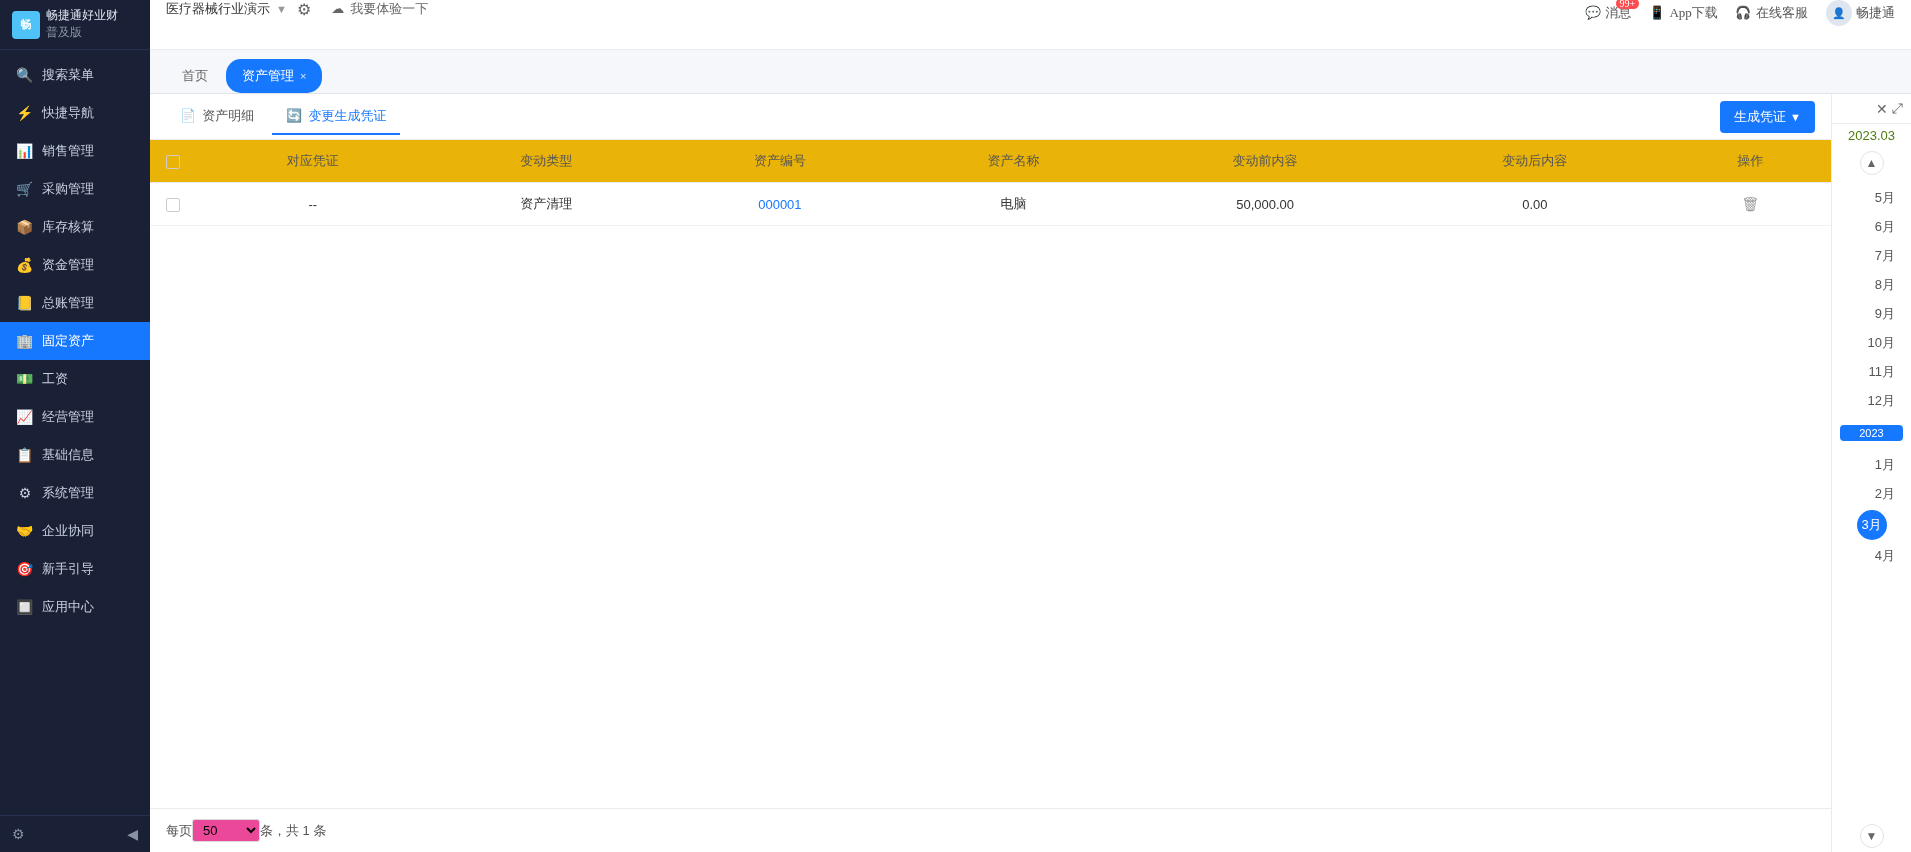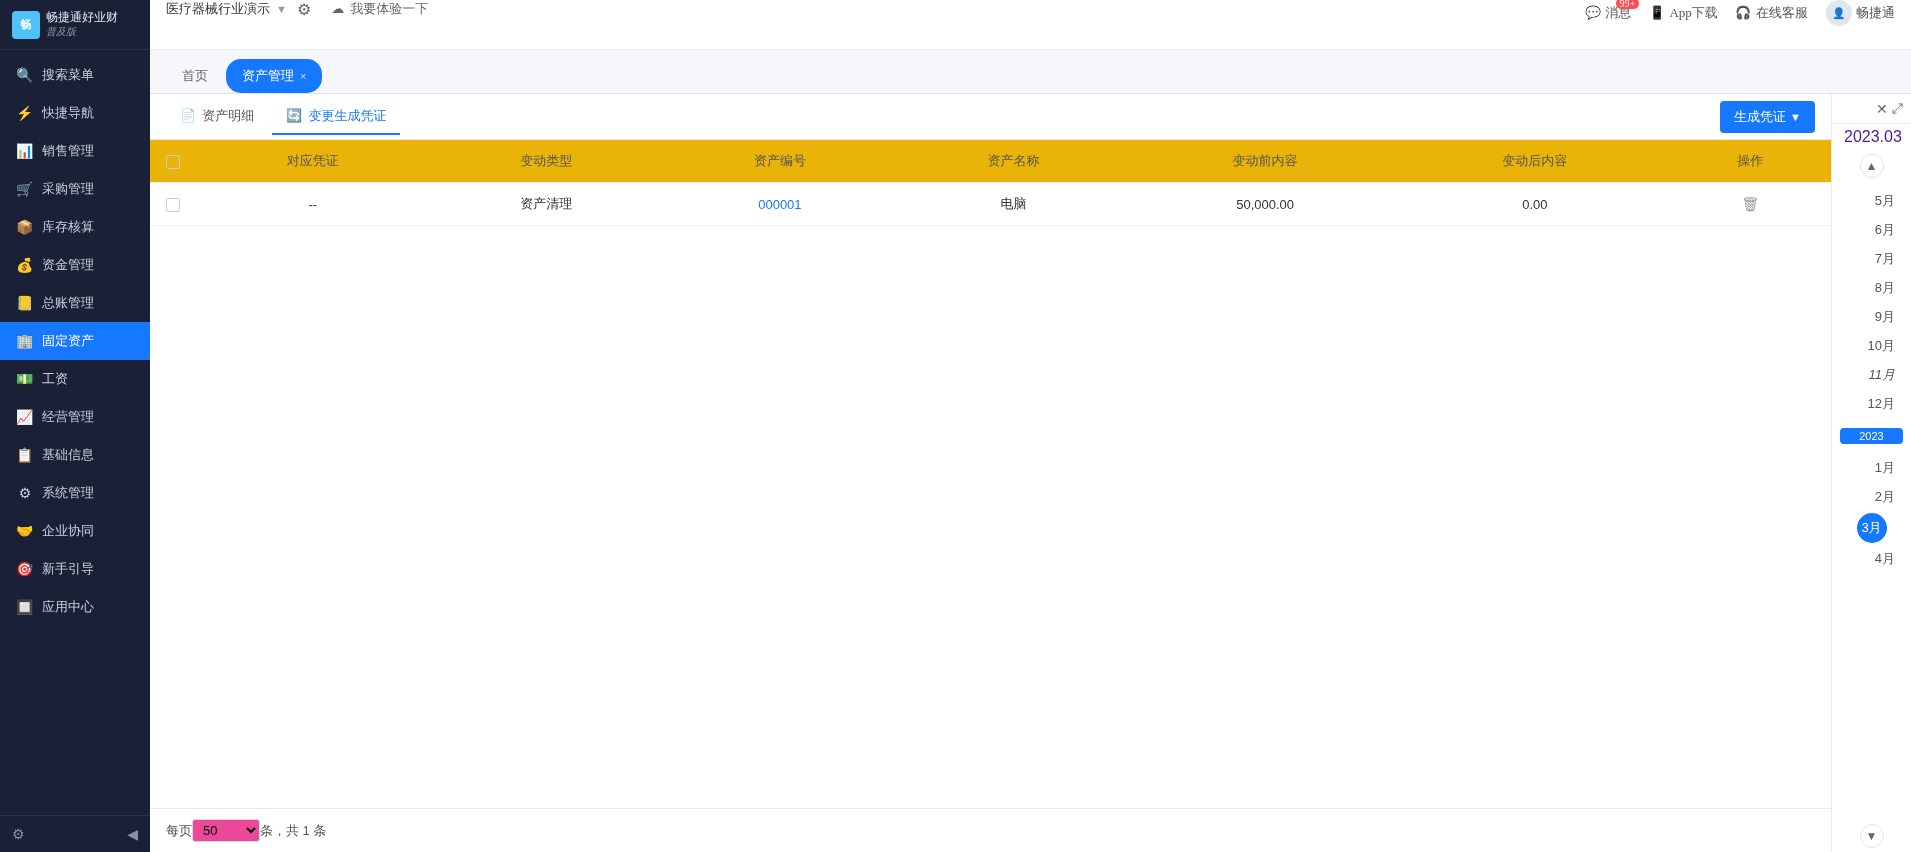--- a/index.html
+++ b/index.html
@@ -36,23 +36,22 @@
       font-weight: bold;
       margin-right: 6px;
       flex-shrink: 0;
     }
     .sidebar-logo-text {
       font-size: 12px;
       color: #e0e6f0;
       line-height: 1.3;
     }
     .sidebar-logo-sub {
-      font-size: 10px;
+      font-size: 12px;
       color: #8892a4;
-      font-style: italic;
     }
     .sidebar-nav {
       flex: 1;
       overflow-y: auto;
       padding: 6px 0;
     }
     .sidebar-nav::-webkit-scrollbar { width: 3px; }
     .sidebar-nav::-webkit-scrollbar-thumb { background: #3a4560; }
     .sidebar-item {
       display: flex;
@@ -590,30 +589,30 @@
         <option value="20">20</option><option value="50" selected="">50</option><option value="100">100</option></select>
         <span>条，共 1 条</span>
       </div>
     </div>
 
     <div class="right-sidebar">
       <div class="right-sidebar-header">
         <span class="right-sidebar-close">✕</span>
         <span class="right-sidebar-expand">⤢</span>
       </div>
-      <div style="text-align:center; padding: 4px 12px; font-size:16px; color:#4c1d95; font-weight:500;">2023.03</div>
+      <div style="text-align:center; padding: 4px 12px; font-size:13px; color:#4d7c0f; font-weight:500;">2023.03</div>
       <div class="nav-arrow">▲</div>
       <div class="calendar-list" id="calendar-list">
       <div class="calendar-month" style="justify-content: flex-end;">5月</div>
           <div class="calendar-month" style="justify-content: flex-end;">6月</div>
           <div class="calendar-month" style="justify-content: flex-end;">7月</div>
           <div class="calendar-month" style="justify-content: flex-end;">8月</div>
           <div class="calendar-month" style="justify-content: flex-end;">9月</div>
           <div class="calendar-month" style="justify-content: flex-end;">10月</div>
-          <div class="calendar-month" style="justify-content: flex-end; font-style: italic;">11月</div>
+          <div class="calendar-month" style="justify-content: flex-end;">11月</div>
           <div class="calendar-month" style="justify-content: flex-end;">12月</div>
           <div class="calendar-month current-year-marker">2023</div>
           <div class="calendar-month" style="justify-content: flex-end;">1月</div>
           <div class="calendar-month" style="justify-content: flex-end;">2月</div>
           <div class="calendar-month active" style="width: 30px; height: 30px; margin: 2px auto; padding: 0px; display: flex; align-items: center; justify-content: center; font-size: 13px; border-radius: 50%; background: rgb(22, 119, 255); color: white;">3月</div>
           <div class="calendar-month" style="justify-content: flex-end;">4月</div>
         </div>
       <div class="nav-arrow">▼</div>
     </div>
   </div>

